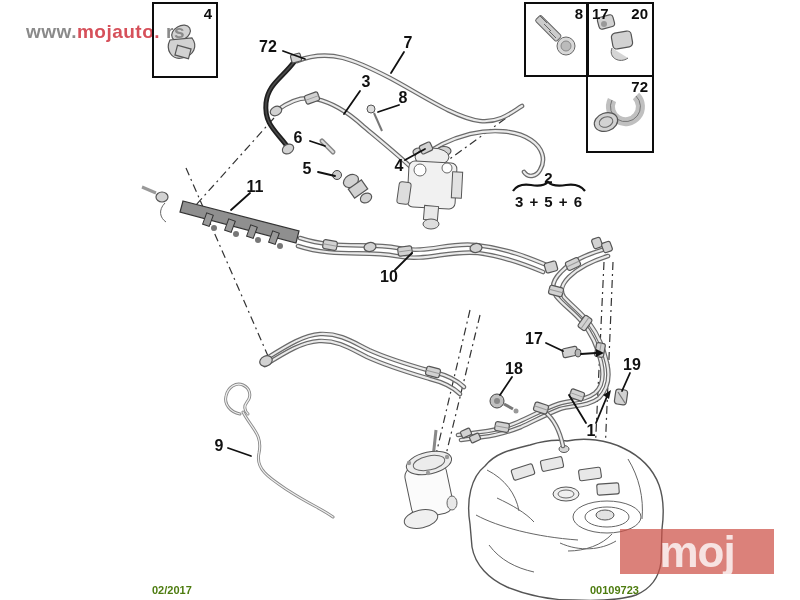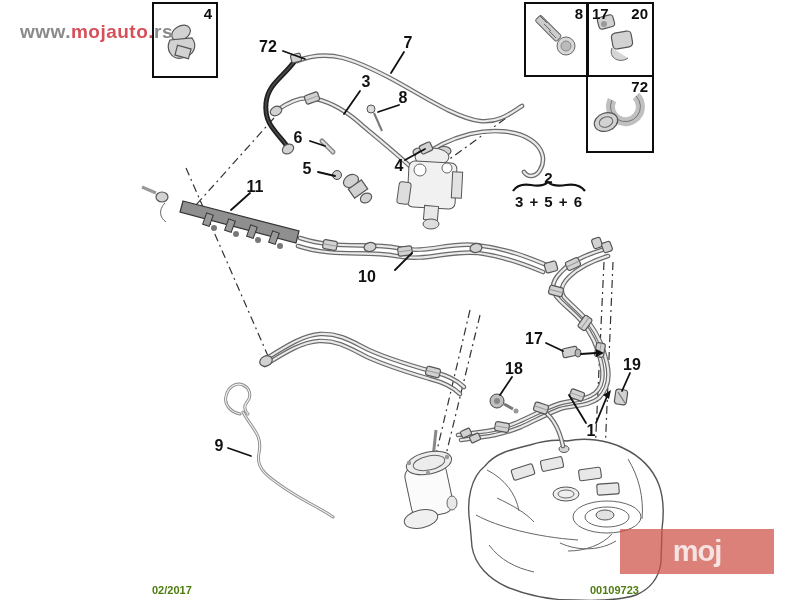--- a/index.html
+++ b/index.html
@@ -1,32 +1,32 @@
 <!DOCTYPE html>
 <html><head>
 <meta charset="utf-8">
 <style>
   html,body{margin:0;padding:0;background:#fff;}
   .page{position:relative;width:800px;height:600px;background:#fff;overflow:hidden;
         font-family:"Liberation Sans", sans-serif;}
   .page svg{position:absolute;left:0;top:0;z-index:1;}
   .txt{position:absolute;z-index:2;white-space:nowrap;}
   .wm{left:20px;top:21px;font-size:19px;font-weight:bold;letter-spacing:.5px;}
-  .wm .g{color:#8a8a8a;} .wm .r{color:#d6505a;text-align:right;}
+  .wm .g{color:#8a8a8a;margin-left:6px;} .wm .r{color:#d6505a;text-align:right;}
   .inset{position:absolute;border:2px solid #0d0d0d;background:transparent;z-index:2;}
   .bl{position:absolute;font-size:15px;font-weight:bold;color:#0d0d0d;}
   .bl.tr{top:1px;right:4px;} .bl.tl{top:1px;left:4px;}
   .co{position:absolute;z-index:3;transform:translate(-50%,-50%);
       font-size:16px;font-weight:bold;color:#111;}
   .eq{position:absolute;z-index:3;transform:translate(-50%,-50%);
       font-size:15px;font-weight:bold;color:#111;letter-spacing:1px;}
   .foot{font-size:11px;font-weight:bold;color:#4d7c0f;}
   .logo{position:absolute;left:620px;top:529px;width:154px;height:45px;z-index:4;
         background:rgba(205,80,70,.72);display:flex;align-items:center;justify-content:center;
-        font-weight:800;font-size:29px;line-height:1;color:#fff;letter-spacing:-1px;}
+        font-weight:800;font-size:44px;line-height:1;color:#fff;letter-spacing:-1px;}
   .logo .m{color:rgba(255,255,255,.78);} .logo .a{color:#ffffff;}
   
   .tube-o{fill:none;stroke:#6b6b6b;stroke-width:4.6;stroke-linecap:round;stroke-linejoin:round;}
   .tube-i{fill:none;stroke:#ebebeb;stroke-width:2.2;stroke-linecap:round;stroke-linejoin:round;}
   .thin-o{fill:none;stroke:#8a8a8a;stroke-width:3;stroke-linecap:round;}
   .thin-i{fill:none;stroke:#f0f0f0;stroke-width:1.2;stroke-linecap:round;}
   .dk-o{fill:none;stroke:#1f1f1f;stroke-width:5;stroke-linecap:round;}
   .dk-i{fill:none;stroke:#4a4a4a;stroke-width:1.6;stroke-linecap:round;}
   .dd{fill:none;stroke:#333;stroke-width:1.2;stroke-dasharray:8 4 2 4;}
   .ldr{fill:none;stroke:#111;stroke-width:1.8;stroke-linecap:round;}
@@ -277,21 +277,21 @@
   </div>
 
   <div class="co" style="left:268px;top:47px">72</div>
   <div class="co" style="left:408px;top:43px">7</div>
   <div class="co" style="left:366px;top:82px">3</div>
   <div class="co" style="left:403px;top:98px">8</div>
   <div class="co" style="left:298px;top:138px">6</div>
   <div class="co" style="left:307px;top:169px">5</div>
   <div class="co" style="left:399px;top:166px">4</div>
   <div class="co" style="left:255px;top:187px">11</div>
-  <div class="co" style="left:367px;top:277px">10</div>
+  <div class="co" style="left:389px;top:277px">10</div>
   <div class="co" style="left:534px;top:339px">17</div>
   <div class="co" style="left:514px;top:369px">18</div>
   <div class="co" style="left:632px;top:365px">19</div>
   <div class="co" style="left:591px;top:431px">1</div>
   <div class="co" style="left:219px;top:446px">9</div>
 
   <div class="eq" style="left:549px;top:177px">2</div>
   <div class="eq" style="left:549px;top:201px">3 + 5 + 6</div>
 
   <div class="txt foot" style="left:152px;top:584px">02/2017</div>

